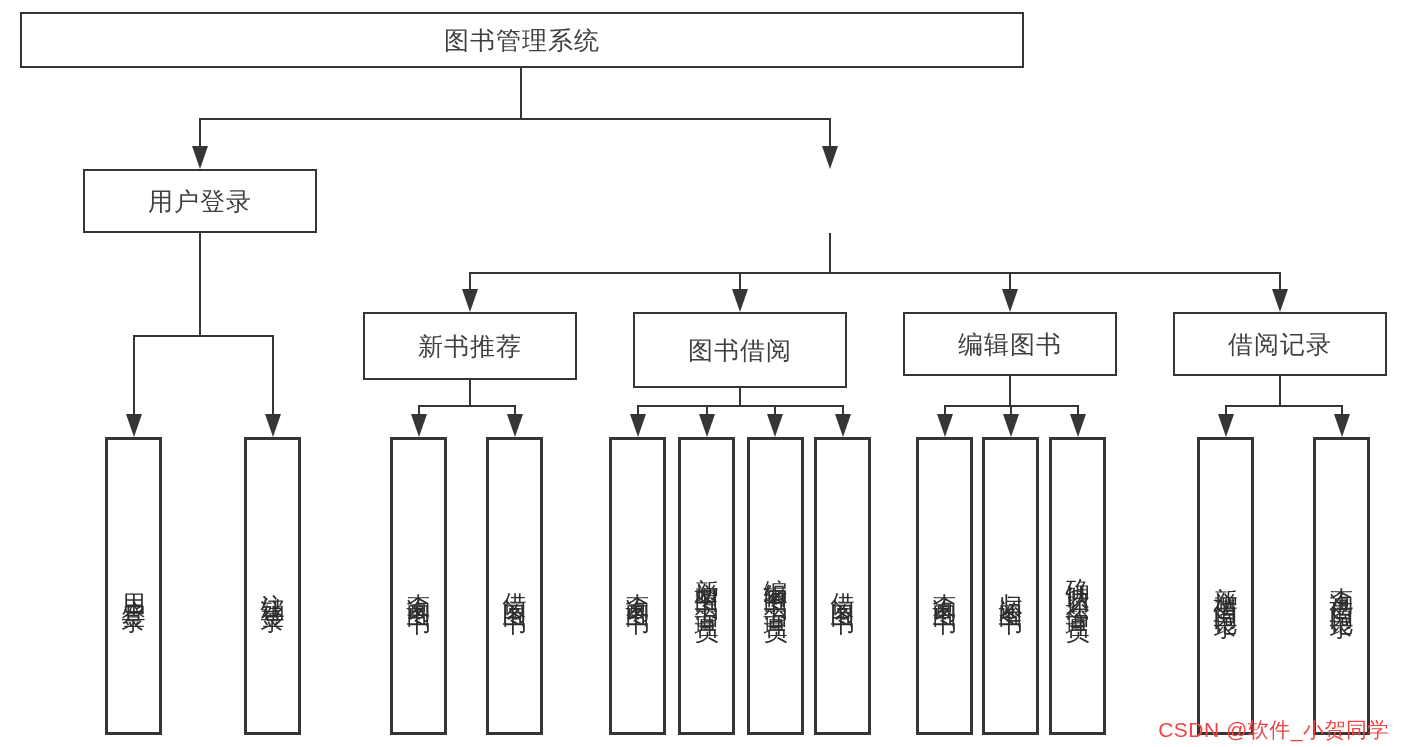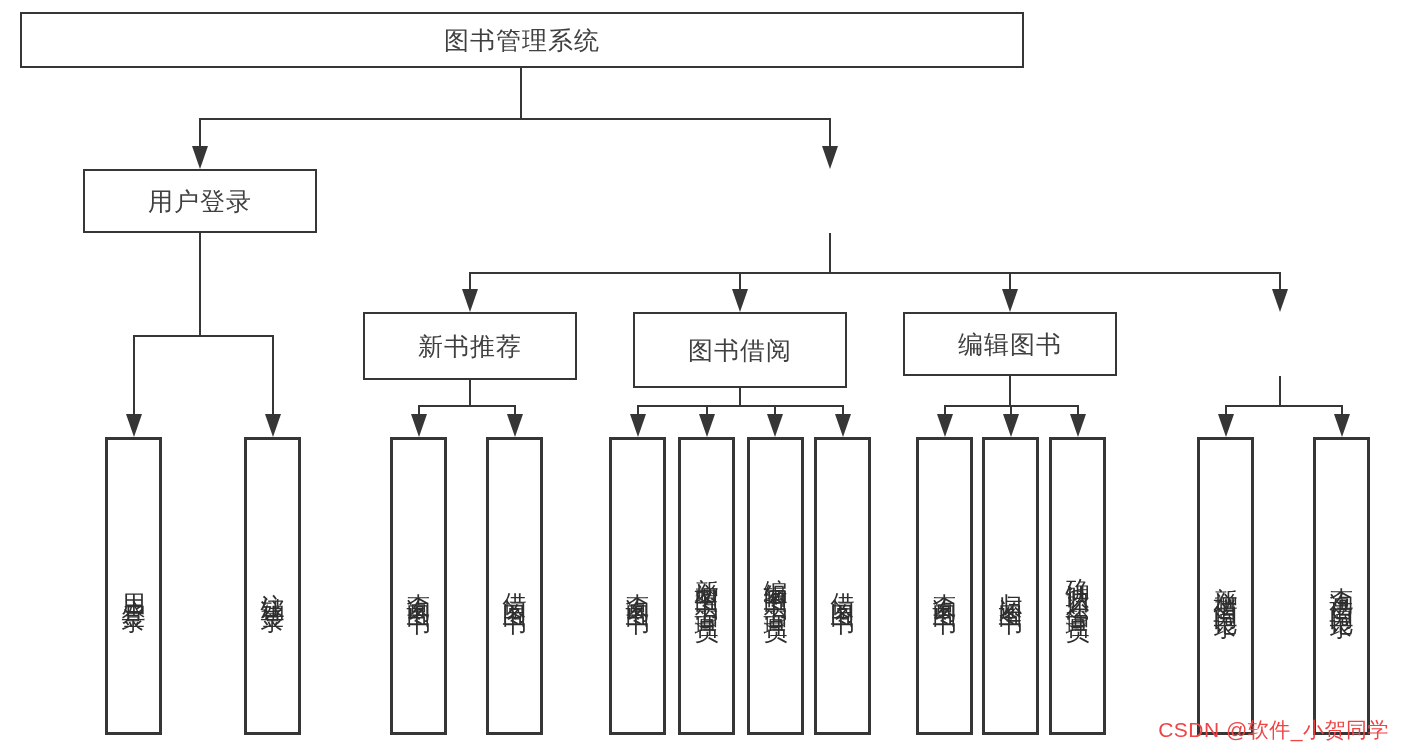--- a/index.html
+++ b/index.html
@@ -118,20 +118,21 @@
       <div class="carrow" style="left: 1334px; top: 414px;"></div>
     </div>
 
   <div class="hbox" style="left:20px; top:12px; width:1004px; height:56px;">图书管理系统</div>
 
   <div class="hbox" style="left:83px; top:169px; width:234px; height:64px;">用户登录</div>
 
   <div class="hbox" style="left:363px; top:312px; width:214px; height:68px;">新书推荐</div>
   <div class="hbox" style="left:633px; top:312px; width:214px; height:76px;">图书借阅</div>
   <div class="hbox" style="left:903px; top:312px; width:214px; height:64px;">编辑图书</div>
+  <div class="hbox" style="left:1173px; top:312px; width:214px; height:64px;">借阅记录</div>
 
   <div class="vbox" style="left:105px; top:437px; width:57px; height:298px;">用户登录</div>
   <div class="vbox" style="left:244px; top:437px; width:57px; height:298px;">注销登录</div>
 
   <div class="vbox" style="left:390px; top:437px; width:57px; height:298px;">查询图书</div>
   <div class="vbox" style="left:486px; top:437px; width:57px; height:298px;">借阅图书</div>
 
   <div class="vbox" style="left:609px; top:437px; width:57px; height:298px;">查询图书</div>
   <div class="vbox" style="left:678px; top:437px; width:57px; height:298px;">新增图书（管理员）</div>
   <div class="vbox" style="left:747px; top:437px; width:57px; height:298px;">编辑图书（管理员）</div>

